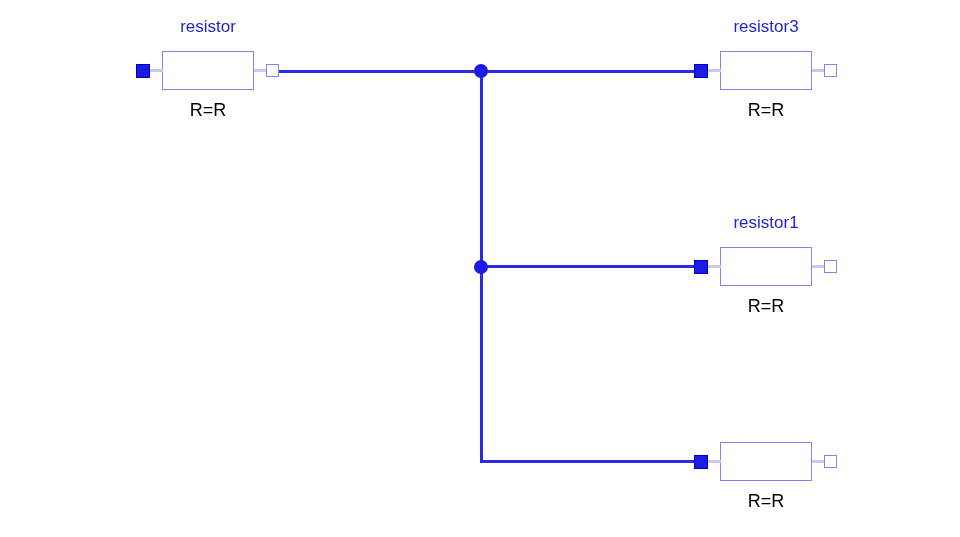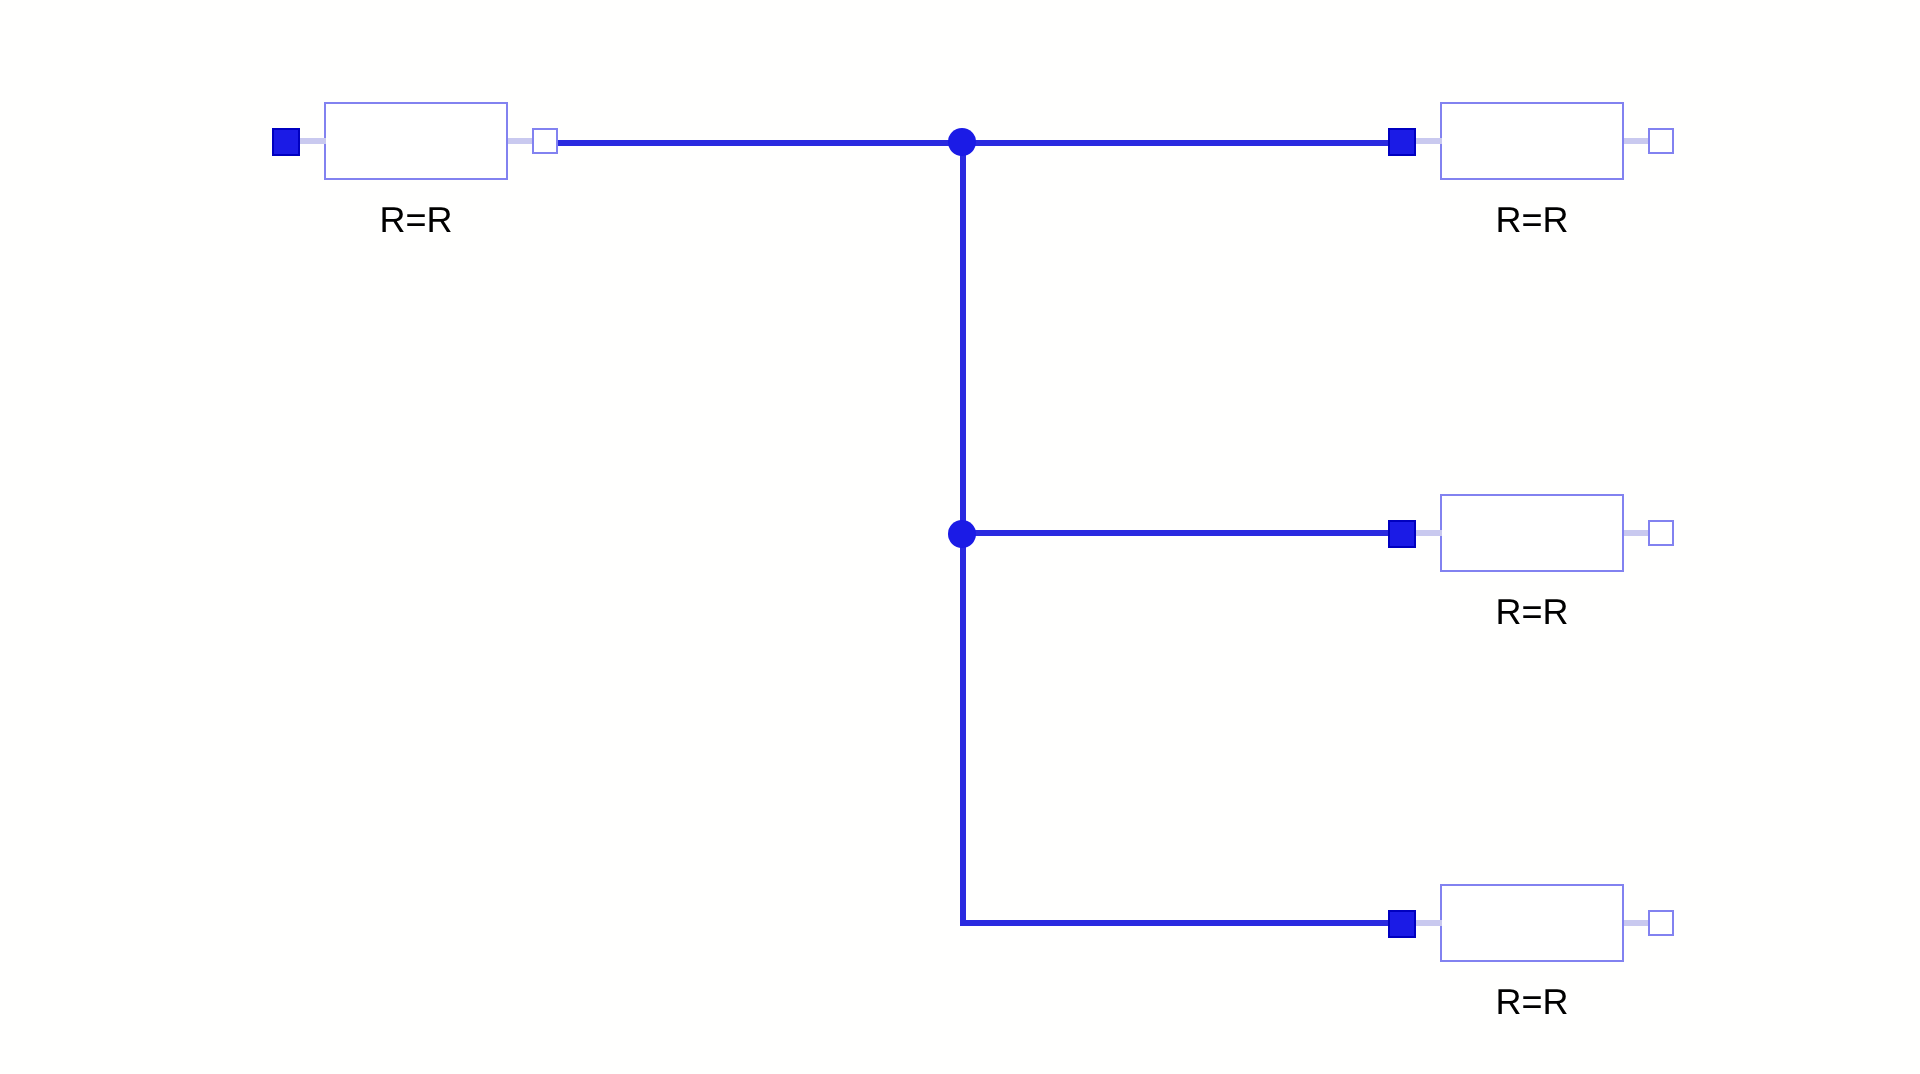--- a/index.html
+++ b/index.html
@@ -103,38 +103,41 @@
 
   <div class="wire wire-h" style="left:279px; top:70px; width:416px;"></div>
   <div class="wire wire-v" style="left:480px; top:70px; height:393px;"></div>
   <div class="wire wire-h" style="left:480px; top:265px; width:215px;"></div>
   <div class="wire wire-h" style="left:480px; top:460px; width:215px;"></div>
 
   <div class="junction" style="left:474px; top:64px;"></div>
   <div class="junction" style="left:474px; top:260px;"></div>
 
   <div class="component" style="left:136px; top:17px;">
+    <div class="comp-label">resistor</div>
     <div class="comp-body"></div>
     <div class="stub stub-left"></div>
     <div class="stub stub-right"></div>
     <div class="pin pin-filled"></div>
     <div class="pin pin-hollow"></div>
     <div class="param-label">R=R</div>
   </div>
 
   <div class="component" style="left:694px; top:17px;">
+    <div class="comp-label">resistor3</div>
     <div class="comp-body"></div>
     <div class="stub stub-left"></div>
     <div class="stub stub-right"></div>
     <div class="pin pin-filled"></div>
     <div class="pin pin-hollow"></div>
     <div class="param-label">R=R</div>
   </div>
 
   <div class="component" style="left:694px; top:213px;">
+    <div class="comp-label">resistor1</div>
     <div class="comp-body"></div>
     <div class="stub stub-left"></div>
     <div class="stub stub-right"></div>
     <div class="pin pin-filled"></div>
     <div class="pin pin-hollow"></div>
     <div class="param-label">R=R</div>
   </div>
 
   <div class="component" style="left:694px; top:408px;">
     <div class="comp-body"></div>

